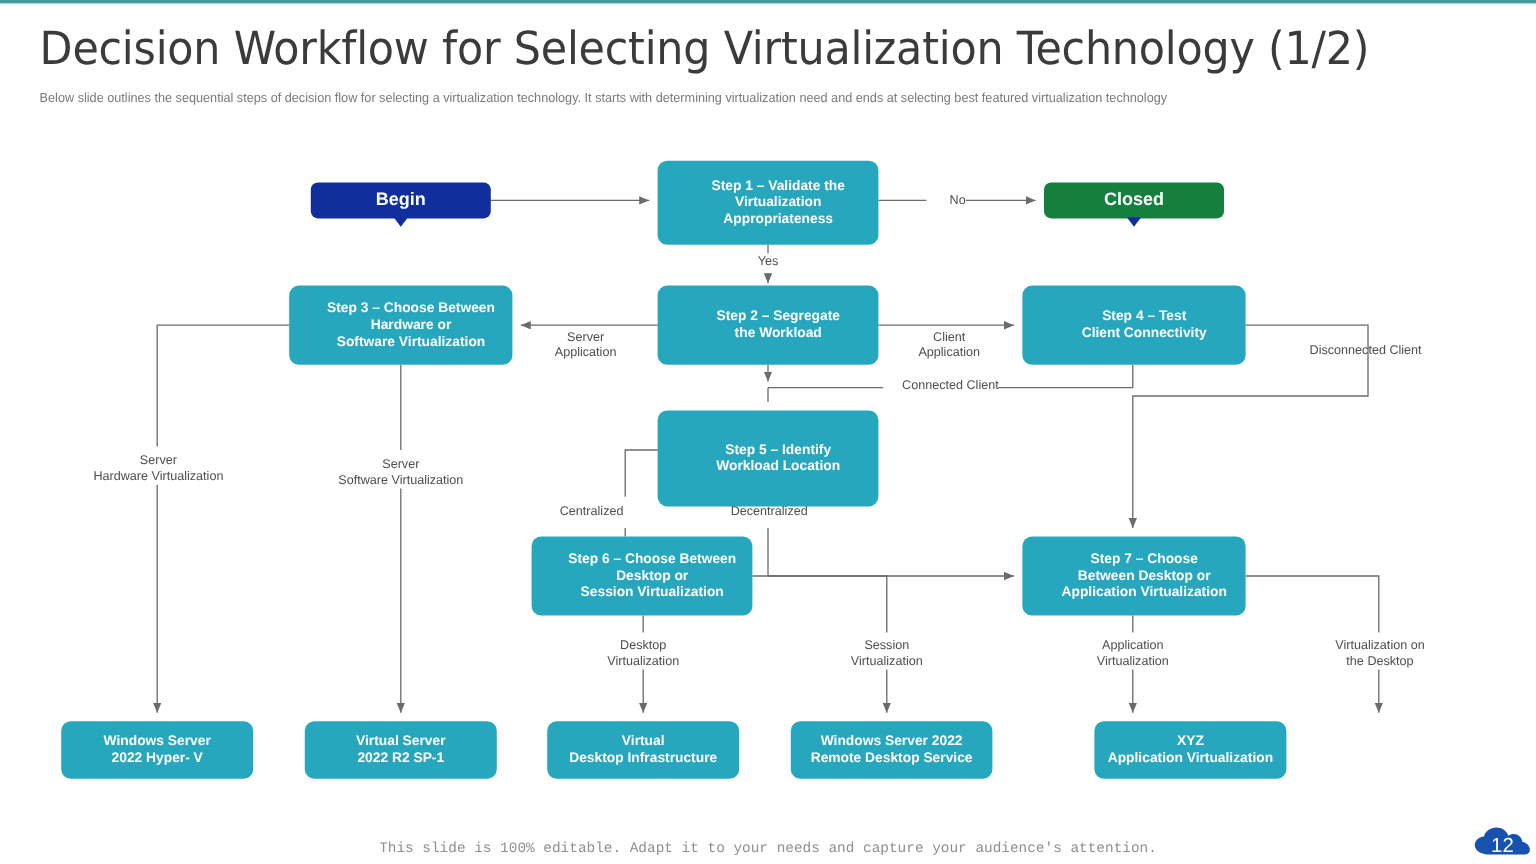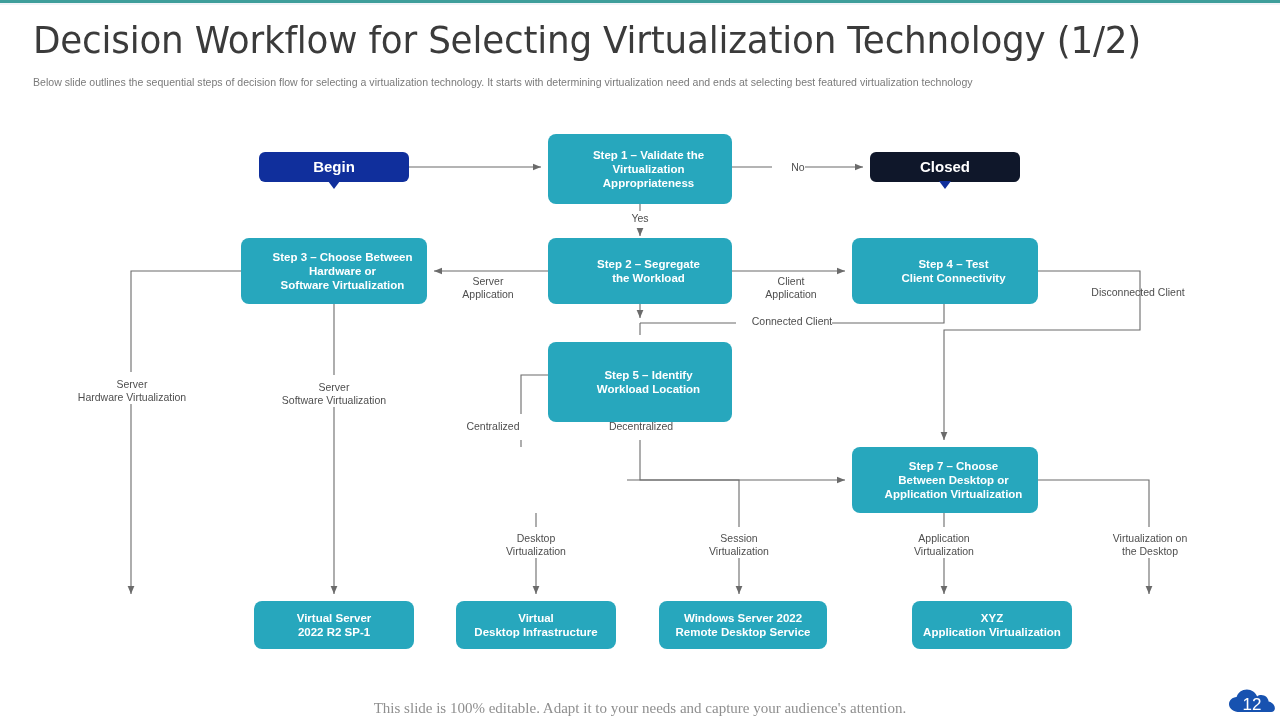--- a/index.html
+++ b/index.html
@@ -58,23 +58,23 @@
     font-family: "Liberation Sans", sans-serif;
     transform: scaleX(0.96);
     transform-origin: left center;
   }
   #footer-note {
     position: absolute;
     left: 0;
     top: 700px;
     width: 1280px;
     text-align: center;
-    font-size: 15px;
+    font-size: 12px;
     color: #8f8f8f;
-    font-family: Liberation Serif, serif;
+    font-family: Liberation Mono, monospace;
   }
   #page-badge {
     position: absolute;
     left: 1228px;
     top: 688px;
     width: 48px;
     height: 28px;
   }
   #page-badge .num {
     position: absolute;
@@ -194,45 +194,54 @@
 
   <div class="node navy s-term" style="left: 259px; top: 152px; width: 150px; height: 30px; background: rgb(16, 47, 156);">
     <span class="txt">Begin</span>
     <span class="tail" style="border-top-color: rgb(16, 47, 156);"></span>
   </div>
   <div class="node teal s-step" style="left: 548px; top: 134px; width: 184px; height: 70px; background: rgb(39, 167, 189);">
     <span class="txt">Step 1 – Validate the
 Virtualization
 Appropriateness</span>
   </div>
-  <div class="node navy s-term" style="left: 870px; top: 152px; width: 150px; height: 30px; background: #0f172a;">
+  <div class="node navy s-term" style="left: 870px; top: 152px; width: 150px; height: 30px; background: #15803d;">
     <span class="txt">Closed</span>
     <span class="tail" style="border-top-color: rgb(16, 47, 156);"></span>
   </div>
   <div class="node teal s-step" style="left: 548px; top: 238px; width: 184px; height: 66px; background: rgb(39, 167, 189);">
     <span class="txt">Step 2 – Segregate
 the Workload</span>
   </div>
   <div class="node teal s-step" style="left: 241px; top: 238px; width: 186px; height: 66px; background: rgb(39, 167, 189);">
     <span class="txt">Step 3 – Choose  Between
 Hardware or
 Software Virtualization</span>
   </div>
   <div class="node teal s-step" style="left: 852px; top: 238px; width: 186px; height: 66px; background: rgb(39, 167, 189);">
     <span class="txt">Step 4 – Test
 Client  Connectivity</span>
   </div>
   <div class="node teal s-step" style="left: 548px; top: 342px; width: 184px; height: 80px; background: rgb(39, 167, 189);">
     <span class="txt">Step 5 – Identify
 Workload Location</span>
   </div>
+  <div class="node teal s-step" style="left: 443px; top: 447px; width: 184px; height: 66px; background: rgb(39, 167, 189);">
+    <span class="txt">Step 6 – Choose  Between
+Desktop or
+Session Virtualization</span>
+  </div>
   <div class="node teal s-step" style="left: 852px; top: 447px; width: 186px; height: 66px; background: rgb(39, 167, 189);">
     <span class="txt">Step 7 – Choose
 Between Desktop or
 Application  Virtualization</span>
+  </div>
+  <div class="node teal s-leaf" style="left: 51px; top: 601px; width: 160px; height: 48px; background: rgb(39, 167, 189);">
+    <span class="txt">Windows Server
+2022 Hyper- V</span>
   </div>
   <div class="node teal s-leaf" style="left: 254px; top: 601px; width: 160px; height: 48px; background: rgb(39, 167, 189);">
     <span class="txt">Virtual  Server
 2022 R2  SP-1</span>
   </div>
   <div class="node teal s-leaf" style="left: 456px; top: 601px; width: 160px; height: 48px; background: rgb(39, 167, 189);">
     <span class="txt">Virtual
 Desktop Infrastructure</span>
   </div>
   <div class="node teal s-leaf" style="left: 659px; top: 601px; width: 168px; height: 48px; background: rgb(39, 167, 189);">

